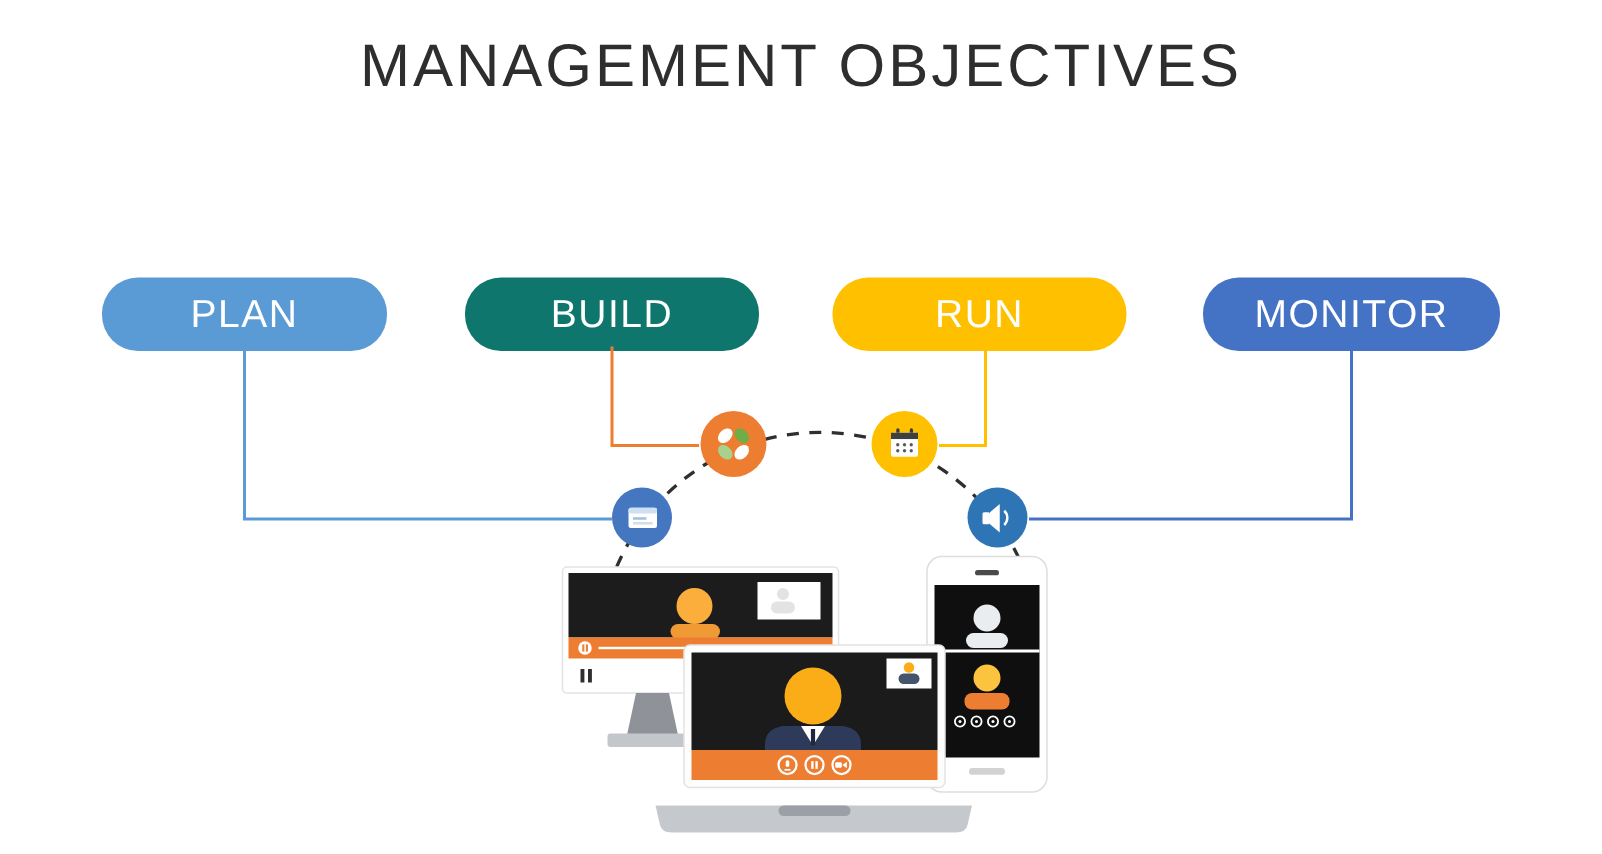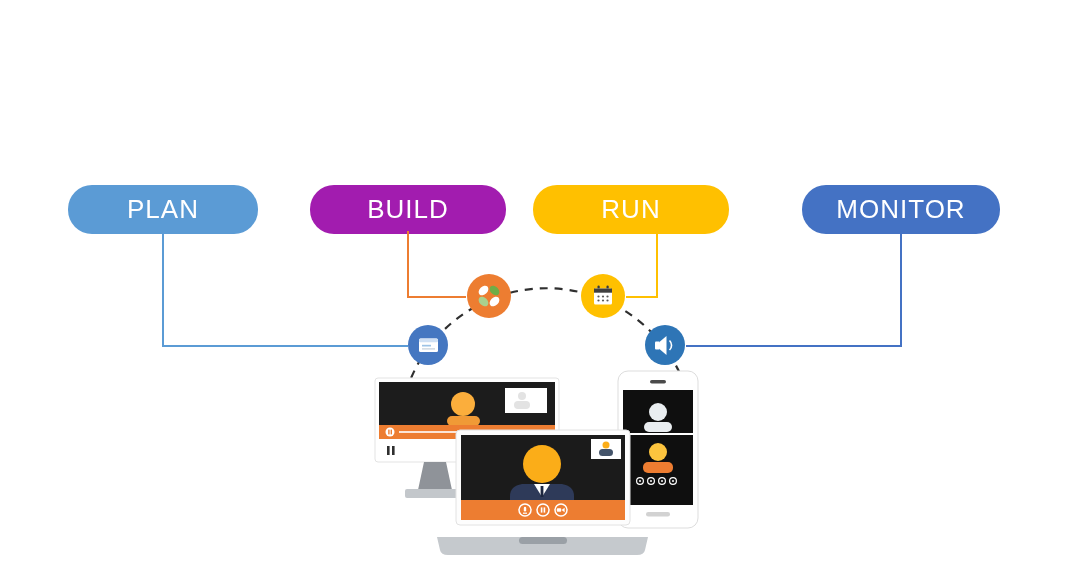--- a/index.html
+++ b/index.html
@@ -29,37 +29,38 @@
     border-radius: 24px;
     color: #ffffff;
     display: flex;
     align-items: center;
     justify-content: center;
     font-size: 26px;
     letter-spacing: 1px;
   }
   .pill-plan    { left: 68px;  width: 190px; }
   .pill-build   { left: 310px; width: 196px; }
-  .pill-run     { left: 533px; width: 196px; align-items: center; }
+  .pill-run     { left: 555px; width: 196px; align-items: center; }
   .pill-monitor { left: 802px; width: 198px; }
   .diagram {
     position: absolute;
     left: 0; top: 0;
   }
 </style>
 </head>
 <body>
 
 <div class="slide">
 
+  <h1 class="title">MANAGEMENT OBJECTIVES</h1>
 
   <div class="pill pill-plan" style="background: rgb(91, 155, 213);">
     <span>PLAN</span>
   </div>
-  <div class="pill pill-build" style="background: #a21caf;">
+  <div class="pill pill-build" style="background: #0f766e;">
     <span>BUILD</span>
   </div>
   <div class="pill pill-run" style="background: rgb(255, 192, 0);">
     <span>RUN</span>
   </div>
   <div class="pill pill-monitor" style="background: rgb(68, 114, 196);">
     <span>MONITOR</span>
   </div>
 
   <svg class="diagram" width="1068" height="569" viewBox="0 0 1068 569">

